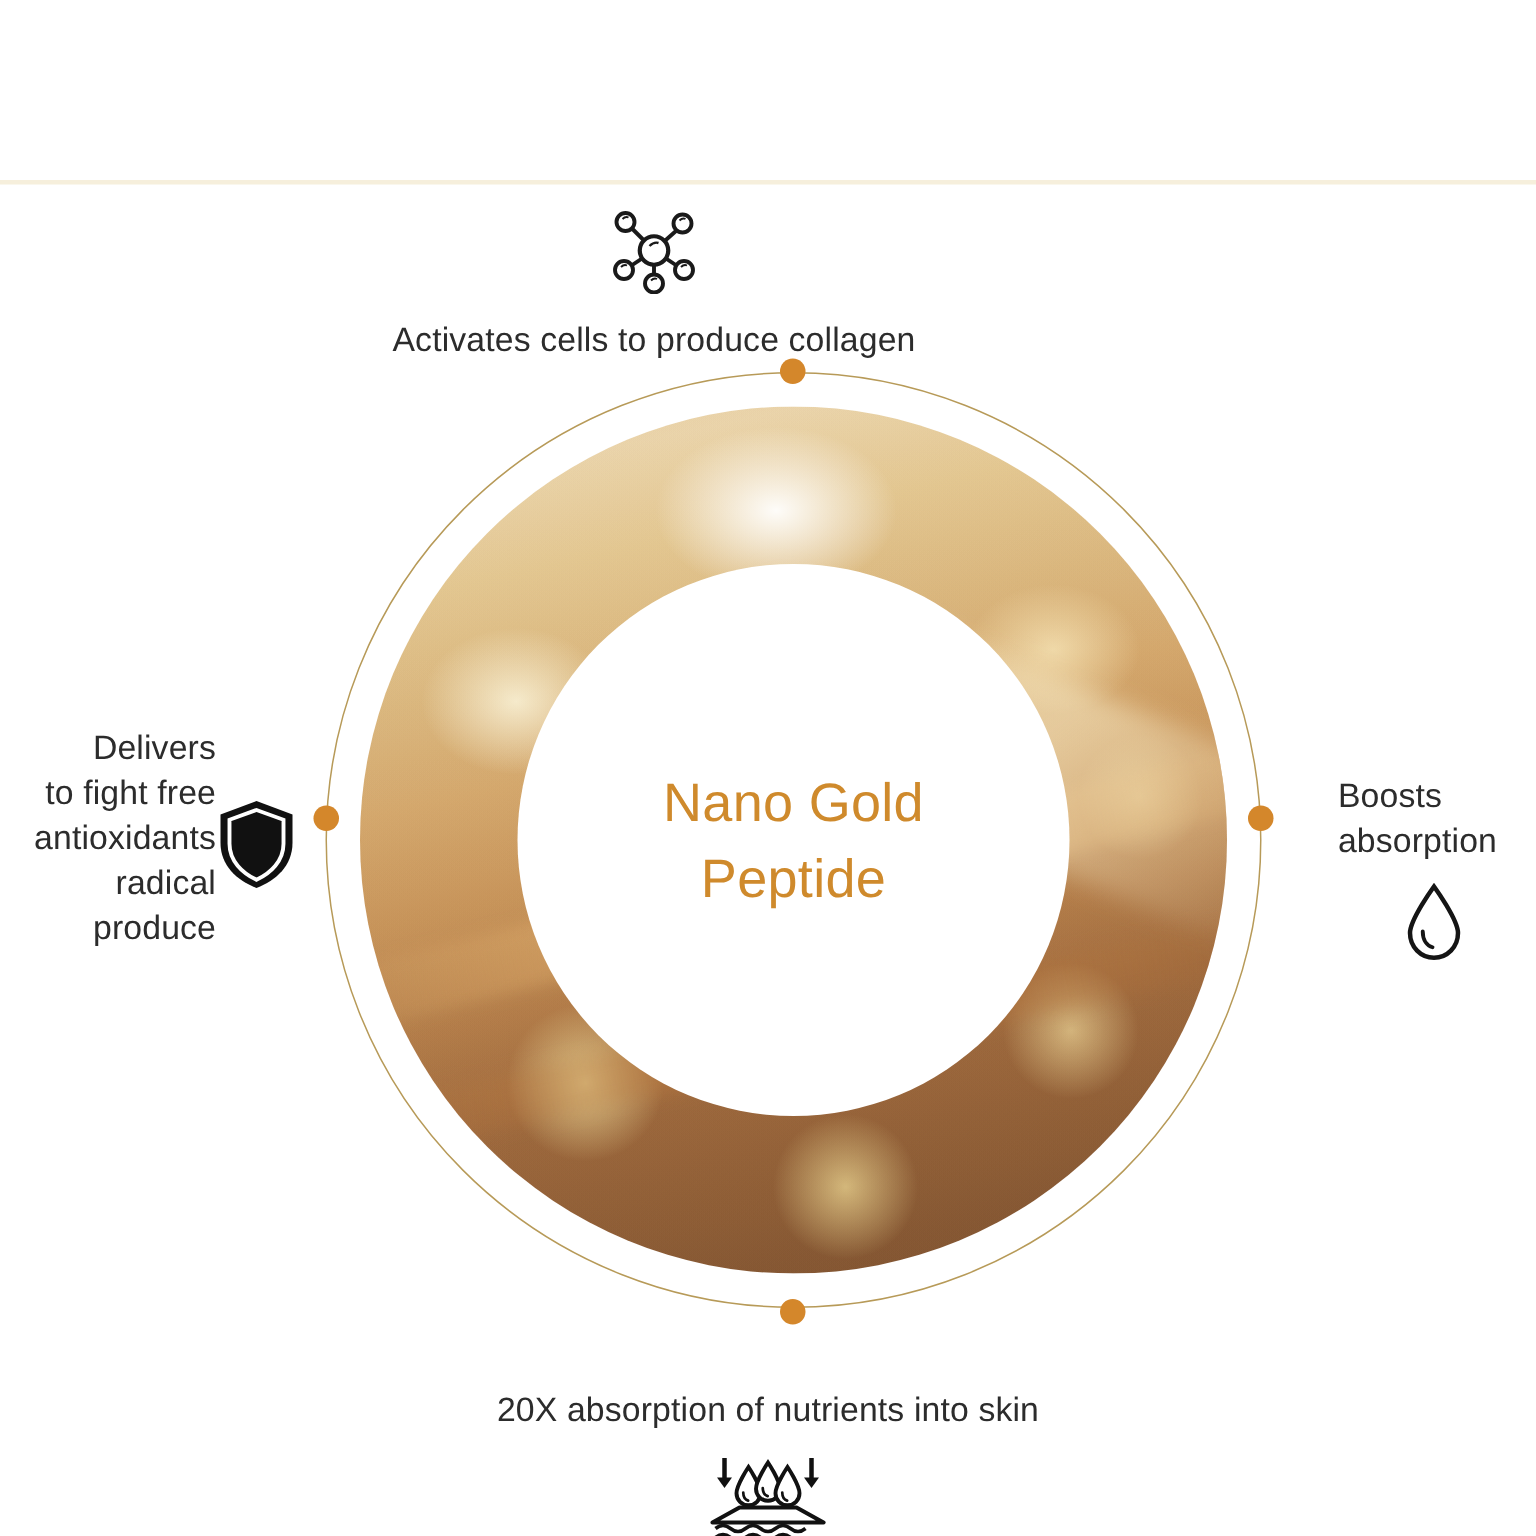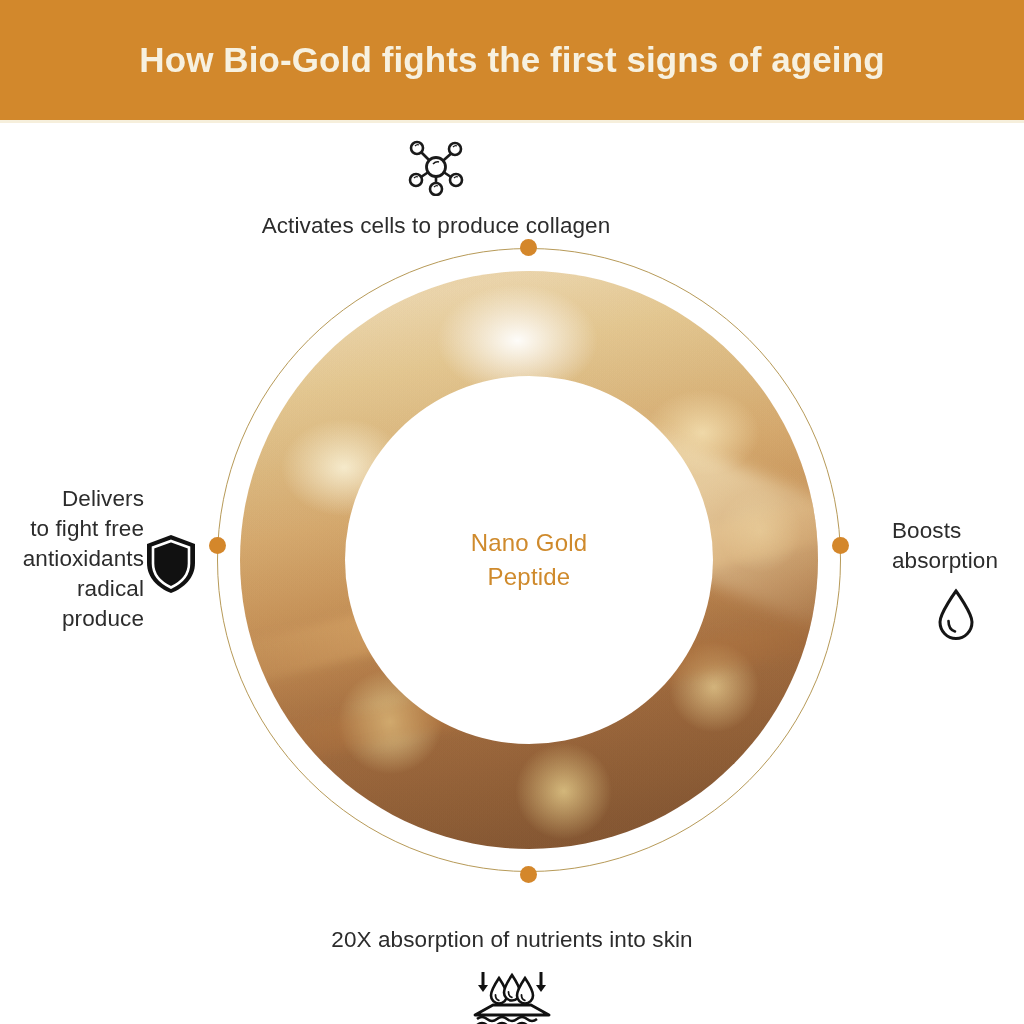--- a/index.html
+++ b/index.html
@@ -122,21 +122,21 @@
     border-radius: 50%;
     background: #ffffff;
     display: flex;
     flex-direction: column;
     align-items: center;
     justify-content: center;
   }
   #center-label {
     text-align: center;
     color: #cf8a2c;
-    font-size: 24px;
+    font-size: 36px;
     line-height: 1.42;
     font-weight: normal;
     letter-spacing: 0.2px;
   }
 
   
   .ring-dot {
     position: absolute;
     width: 17px; height: 17px;
     border-radius: 50%;
@@ -197,23 +197,20 @@
   #icon-molecule { margin-top: 0px; }
   #icon-shield { margin-top: 14px; }
   #icon-droplet { margin-top: 12px; margin-left: 22px; }
   #icon-absorption { margin-top: 14px; }
 </style>
 </head>
 <body>
 
 <div id="page">
 
-  <div id="header-band">
-    <div id="header-title">How Bio-Gold fights the first signs of ageing</div>
-  </div>
   <div id="header-underline"></div>
 
   <div id="circle-area">
 
     <div id="outer-ring"></div>
 
     <div id="photo-donut">
       <div class="photo-inner"></div>
       <div class="streak-a"></div>
       <div class="streak-b"></div>

